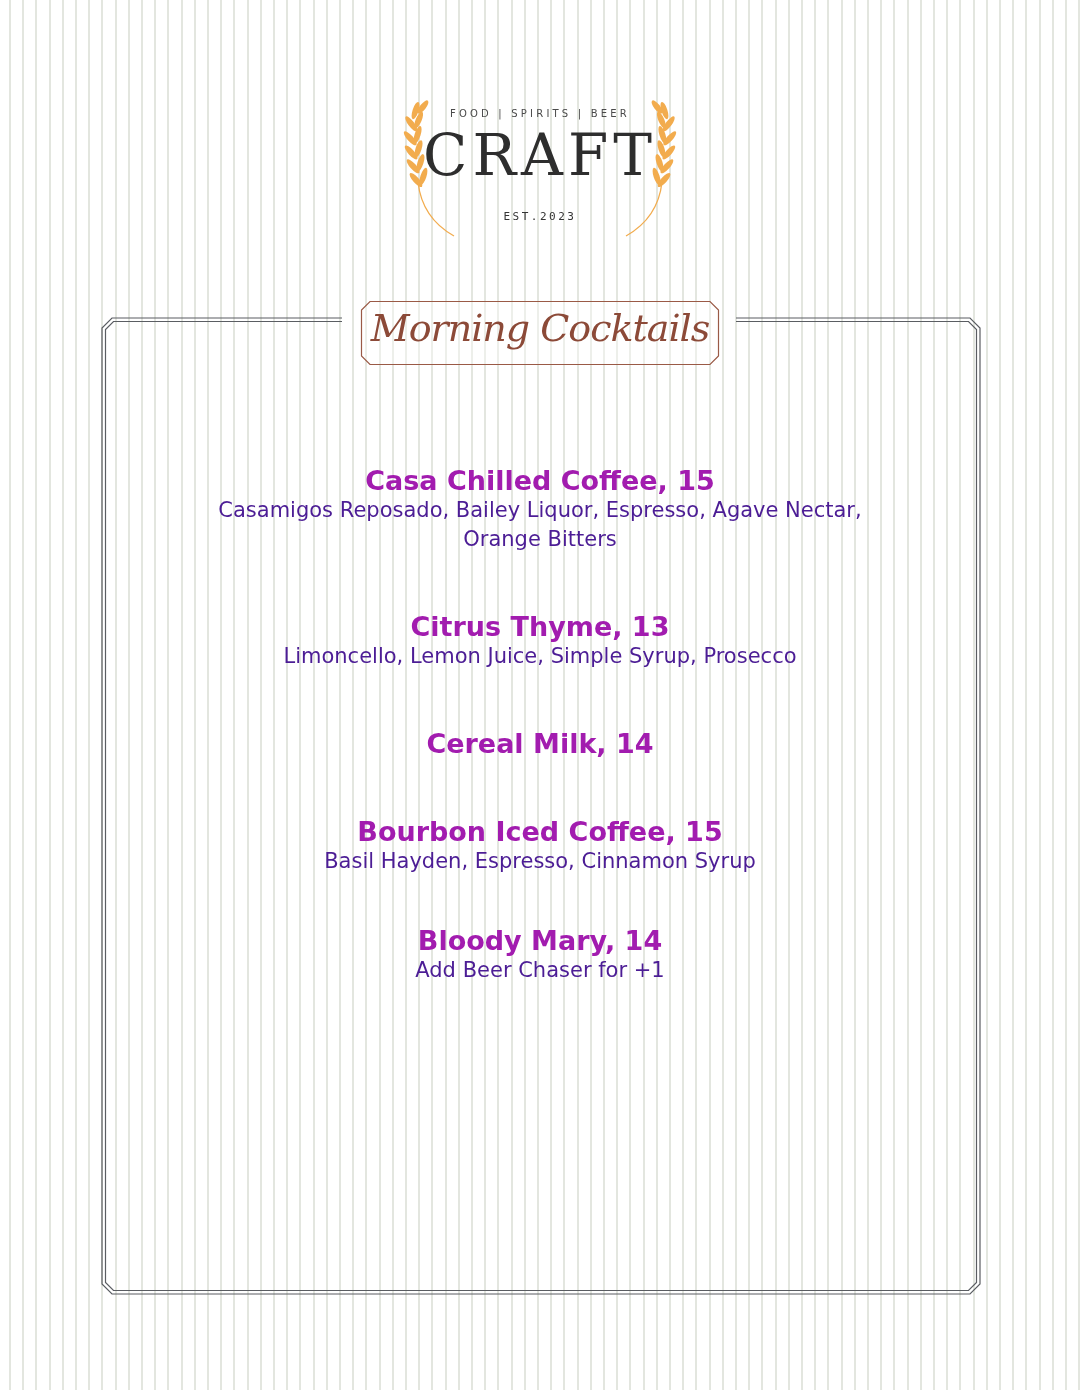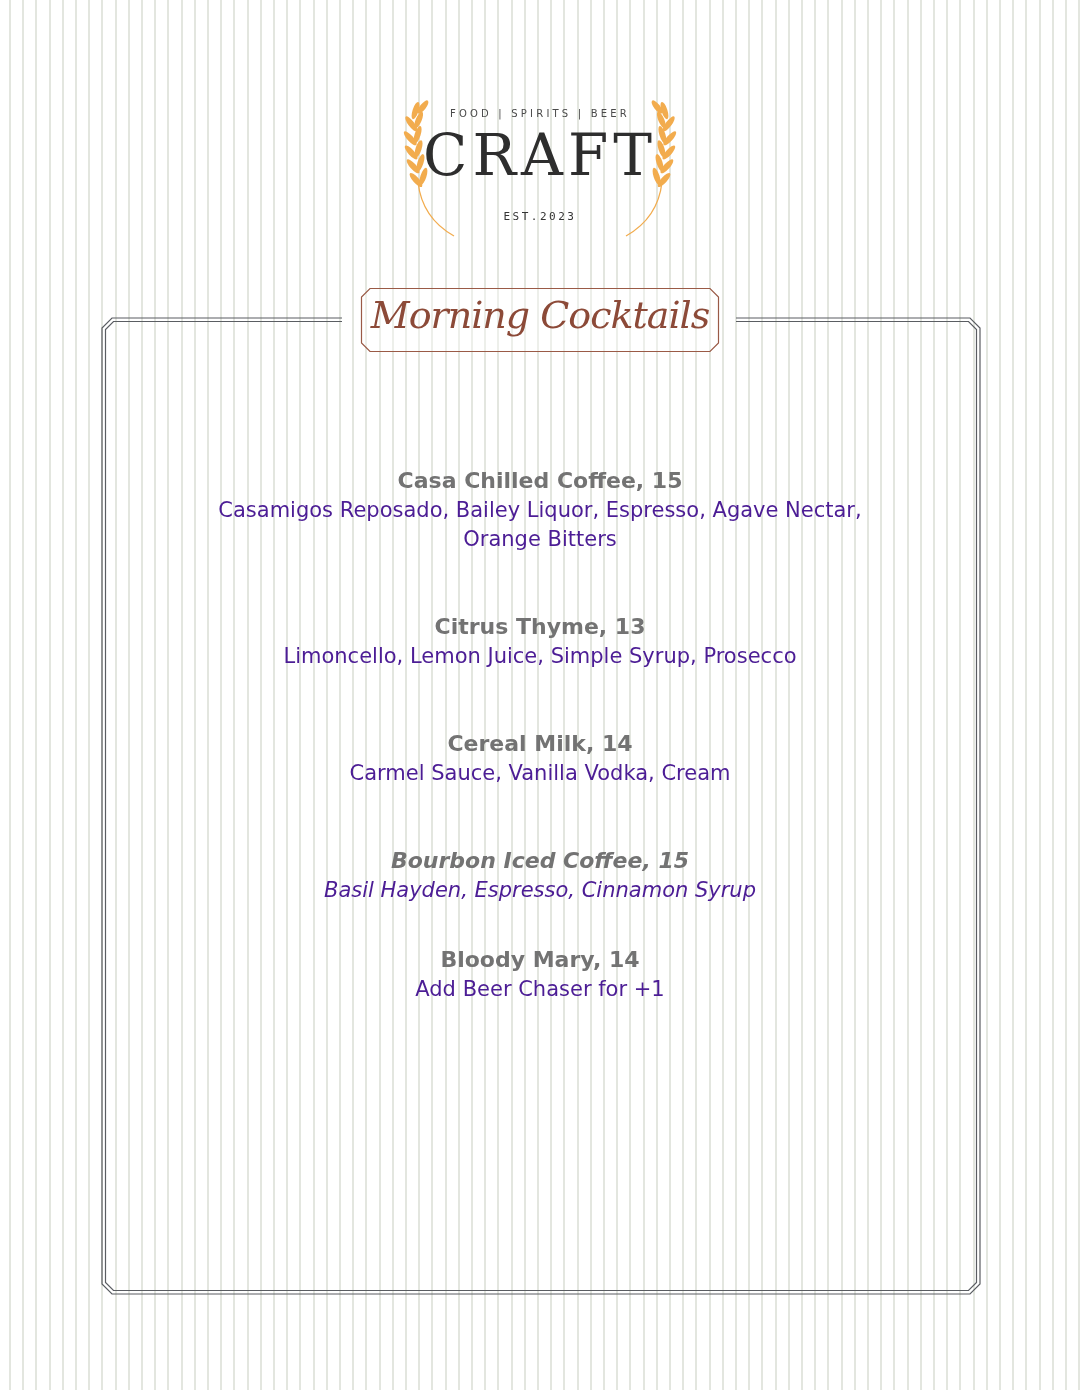--- a/index.html
+++ b/index.html
@@ -20,30 +20,30 @@
   .brand {
     position: absolute; left: 0; width: 304px; top: 46px; text-align: center;
     font-family: "DejaVu Serif", serif; font-size: 58px; letter-spacing: 5px; color: #2e2e2e; line-height: 1;
   }
   .est {
     position: absolute; left: 0; width: 304px; top: 130px; text-align: center;
     font-family: "DejaVu Sans Mono", monospace; font-size: 11px; letter-spacing: 2.5px; color: #333;
   }
   .frame { position: absolute; left: 100px; top: 316px; width: 882px; height: 980px; }
   .frame svg { position: absolute; left: 0; top: 0; }
-  .banner { position: absolute; left: 360px; top: 287px; width: 396px; height: 66px; }
+  .banner { position: absolute; left: 360px; top: 300px; width: 396px; height: 66px; }
   .banner svg { position: absolute; left: 0; top: 0; }
   .banner-title {
     position: absolute; left: 0; top: 6px; width: 360px; text-align: center;
     font-family: "DejaVu Serif", serif; font-style: italic; font-size: 38px;
     color: #8c4a38; letter-spacing: -1px;
   }
   .menu { position: absolute; left: 160px; width: 760px; top: 466px; }
   .item { text-align: center; }
-  .item-name { font-size: 22px; font-weight: bold; line-height: 30px; color: #737373; }
+  .item-name { font-size: 27px; font-weight: bold; line-height: 30px; color: #a21caf; }
   .item-desc { font-size: 21px; line-height: 29px; color: #4c1d95; }
 </style>
 </head>
 <body>
 
 <div class="logo">
   <svg width="304" height="160" viewBox="0 0 304 160">
     <g fill="#f2ac4e" stroke="none">
 
       <g transform="translate(28,100) rotate(-12)">
@@ -106,23 +106,22 @@
   <div class="item" style="margin-bottom:58px;">
     <div class="item-name">Casa Chilled Coffee, 15</div>
     <div class="item-desc" style="padding:0 52px;">Casamigos Reposado, Bailey Liquor, Espresso, Agave Nectar, Orange Bitters</div>
   </div>
   <div class="item" style="margin-bottom:58px;">
     <div class="item-name">Citrus Thyme, 13</div>
     <div class="item-desc">Limoncello, Lemon Juice, Simple Syrup, Prosecco</div>
   </div>
   <div class="item" style="margin-bottom:58px;">
     <div class="item-name">Cereal Milk, 14</div>
-    <div class="item-desc">Carmel Sauce, Vanilla Vodka, Cream</div>
   </div>
-  <div class="item" style="margin-bottom:40px;font-style:italic;">
+  <div class="item" style="margin-bottom:50px;">
     <div class="item-name">Bourbon Iced Coffee, 15</div>
     <div class="item-desc">Basil Hayden, Espresso, Cinnamon Syrup</div>
   </div>
   <div class="item">
     <div class="item-name">Bloody Mary, 14</div>
     <div class="item-desc">Add Beer Chaser for +1</div>
   </div>
 </div>
 
 </body></html>

